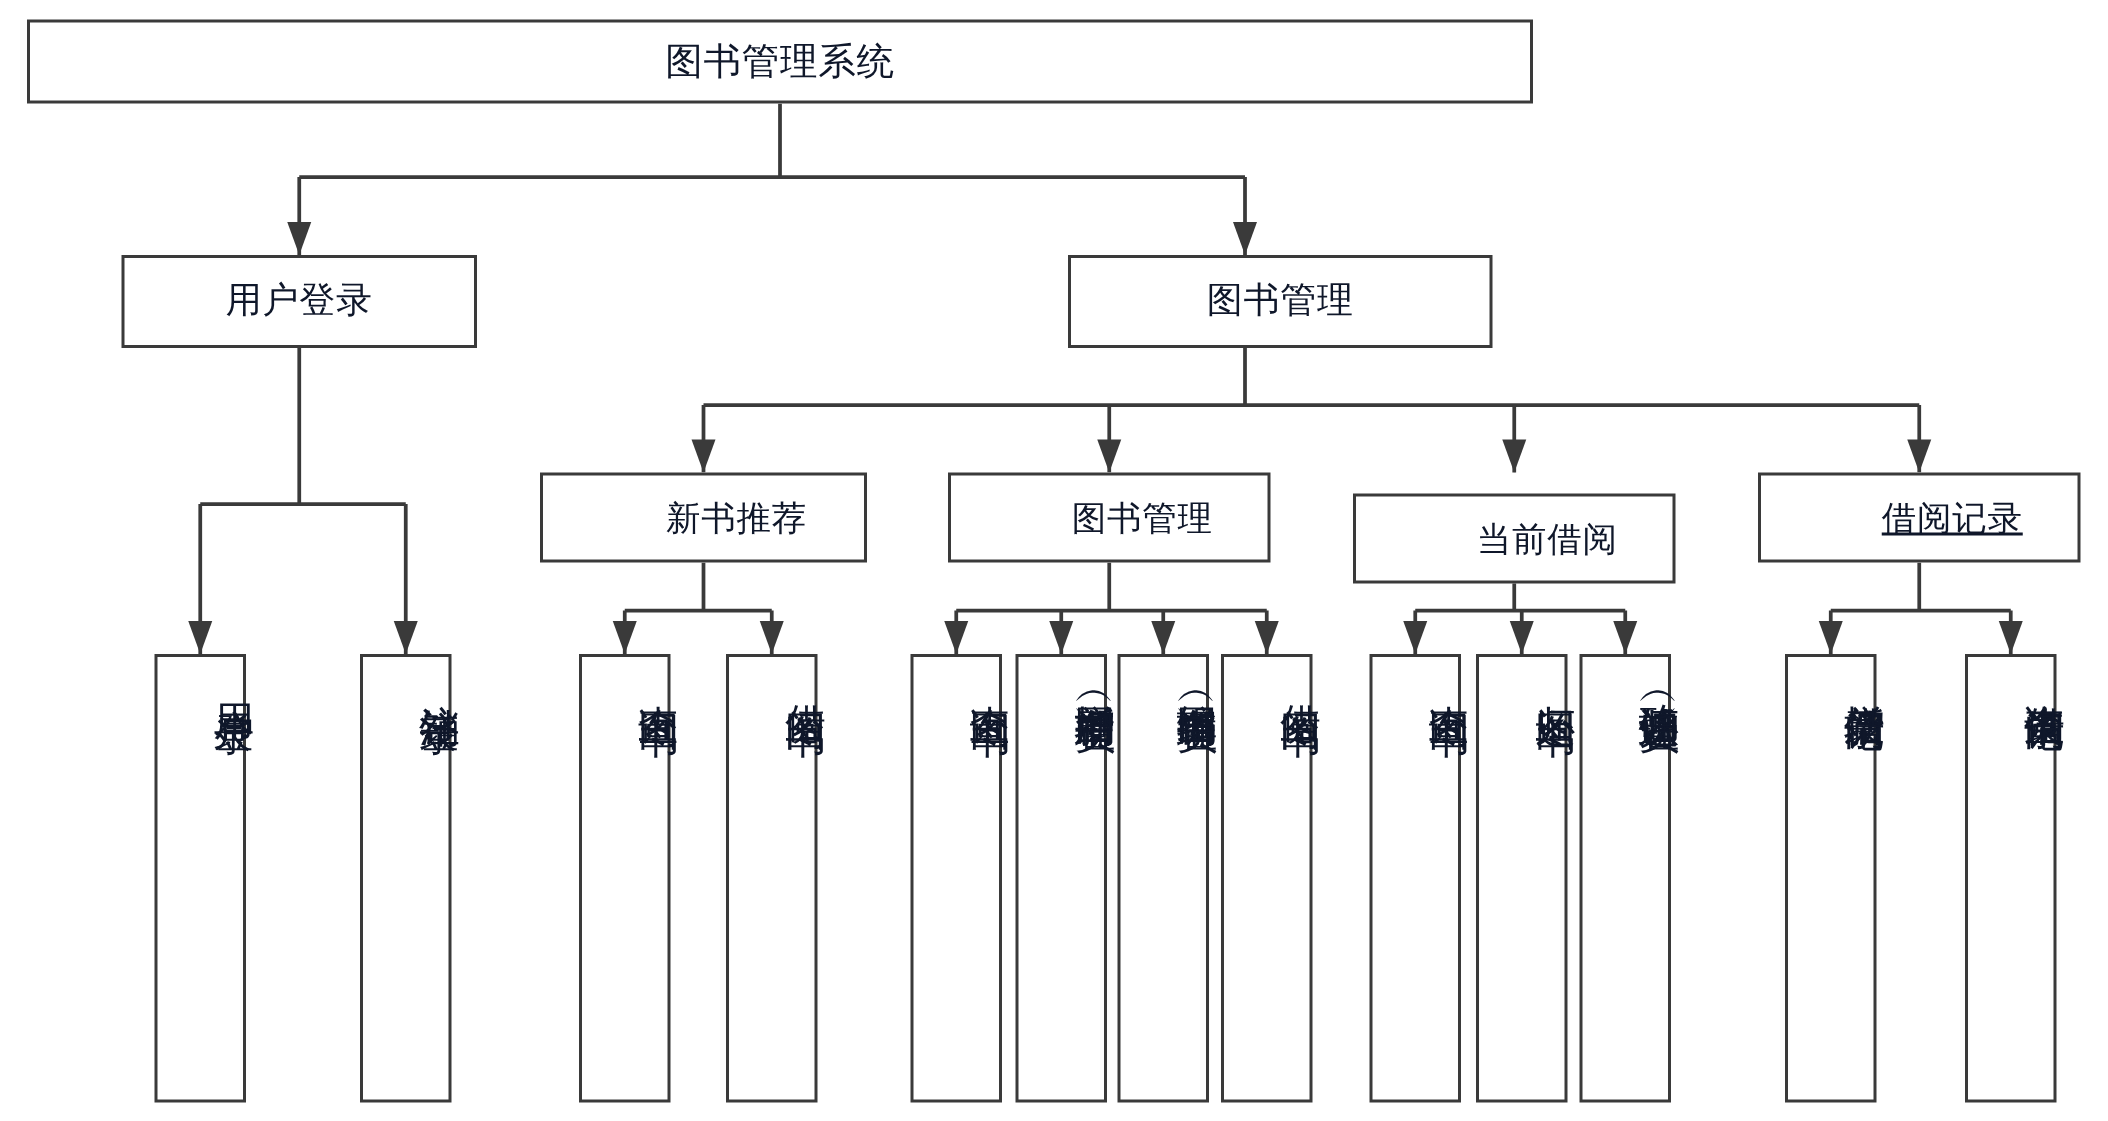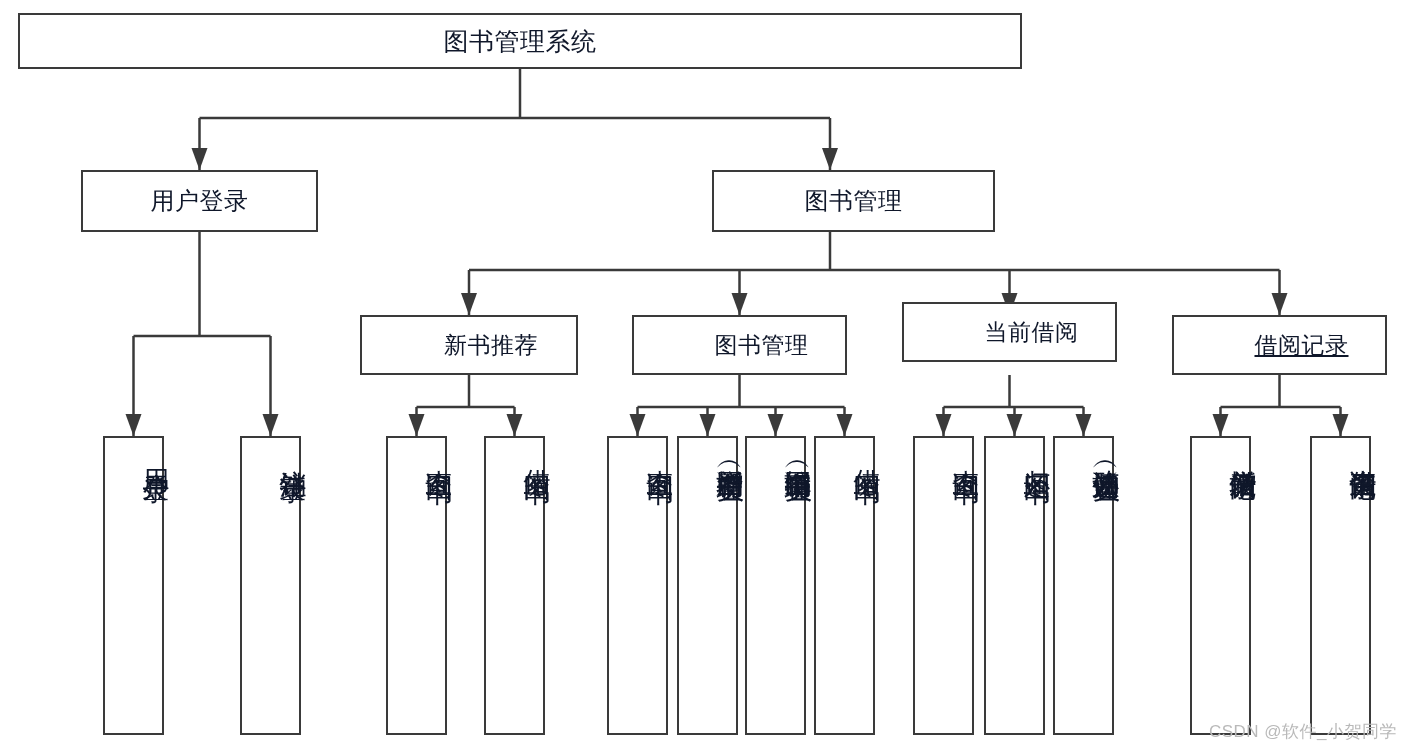--- a/index.html
+++ b/index.html
@@ -149,21 +149,21 @@
       </div>
       <div class="node level2" style="left: 712px; top: 170px; width: 283px; height: 62px;">
         <span class="node-label">图书管理</span>
       </div>
       <div class="node level3" style="left: 360px; top: 315px; width: 218px; height: 60px;">
         <span class="node-label">新书推荐</span>
       </div>
       <div class="node level3" style="left: 632px; top: 315px; width: 215px; height: 60px;">
         <span class="node-label">图书管理</span>
       </div>
-      <div class="node level3" style="left: 902px; top: 302px; width: 215px; height: 60px;">
+      <div class="node level3" style="left: 902px; top: 329px; width: 215px; height: 60px;">
         <span class="node-label">当前借阅</span>
       </div>
       <div class="node level3" style="left: 1172px; top: 315px; width: 215px; height: 60px; text-decoration: underline;">
         <span class="node-label">借阅记录</span>
       </div>
       <div class="node level3 leaf" style="left: 103px; top: 436px; width: 61px; height: 299px;">
         <span class="node-label">用户登录</span>
       </div>
       <div class="node level3 leaf" style="left: 240px; top: 436px; width: 61px; height: 299px;">
         <span class="node-label">注销登录</span>
@@ -196,14 +196,13 @@
         <span class="node-label">确认归还（管理员）</span>
       </div>
       <div class="node level3 leaf tall-text" style="left: 1190px; top: 436px; width: 61px; height: 299px;">
         <span class="node-label">新增借阅记录</span>
       </div>
       <div class="node level3 leaf tall-text" style="left: 1310px; top: 436px; width: 61px; height: 299px;">
         <span class="node-label">查询借阅记录</span>
       </div>
     </div>
 
-  <div class="watermark">CSDN @软件_小贺同学</div>
 </div>
 
 </body></html>

